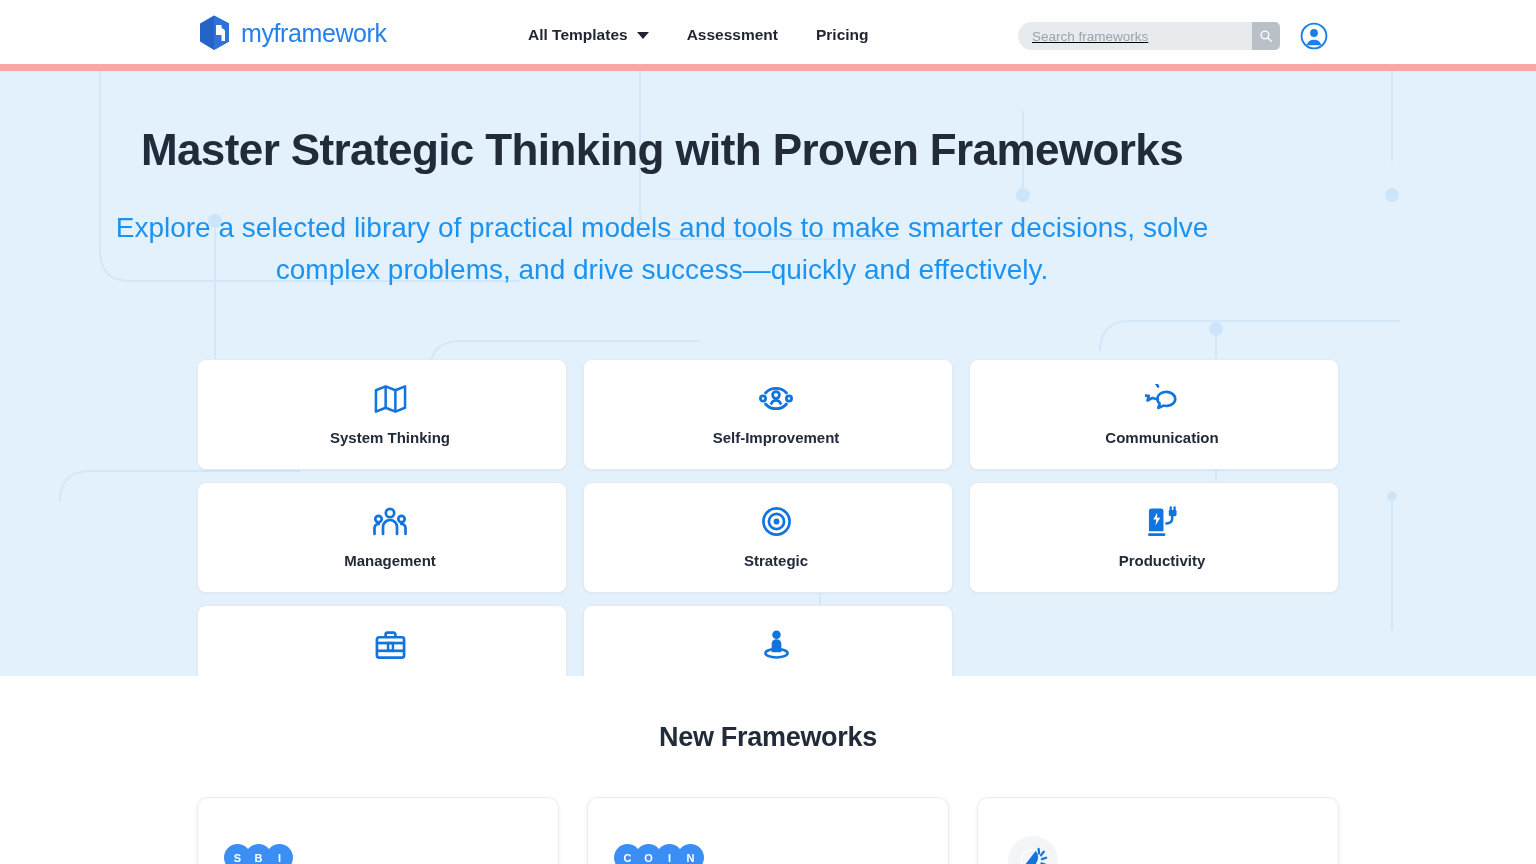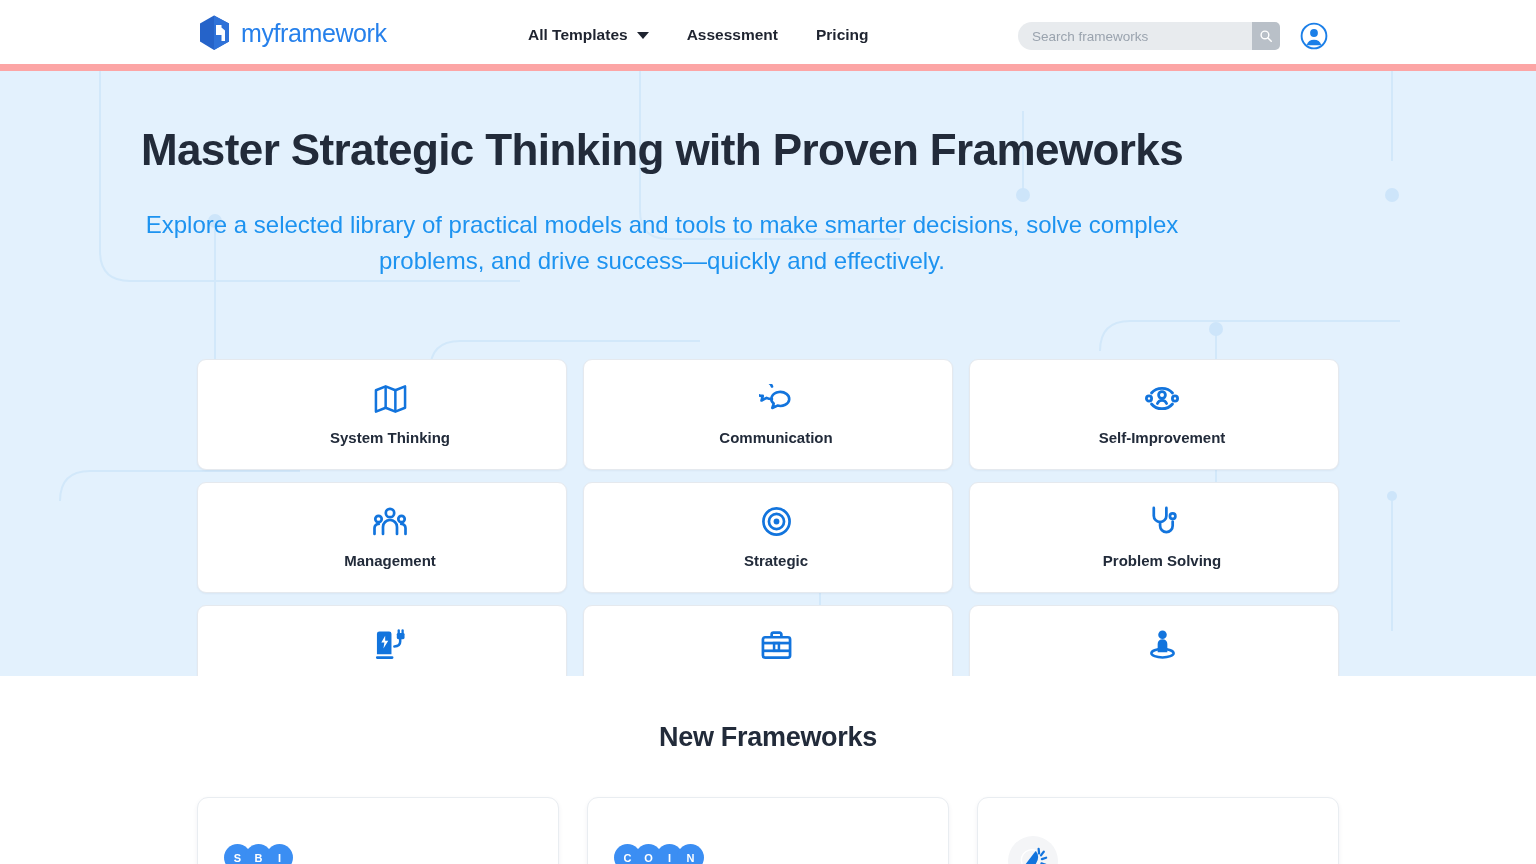--- a/index.html
+++ b/index.html
@@ -41,21 +41,21 @@
   .nav-item.plain { font-weight: 600; }
   .caret {
     width: 0; height: 0;
     border-left: 6px solid transparent;
     border-right: 6px solid transparent;
     border-top: 7px solid #1f2430;
     display: inline-block;
   }
   .search-wrap {
     position: absolute; right: 256px; top: 22px;
-    display: flex; align-items: flex-start; height: 28px;
+    display: flex; align-items: flex-start; height: 28px; text-decoration: underline;
   }
   .search-input {
     width: 234px; height: 28px;
     background: #e8ebee; border: none; outline: none;
     border-radius: 14px 0 0 14px;
     padding: 0 14px;
     font-size: 13.5px; color: #3d4654;
     font-family: "Liberation Sans", sans-serif;
   }
   .search-input::placeholder { color: #9aa3ae; }
@@ -85,21 +85,21 @@
     padding-top: 54px;
     text-align: center;
   }
   .hero-title {
     font-size: 44px; font-weight: 700; color: #222b3a;
     letter-spacing: -0.6px; line-height: 1.15;
   }
   .hero-sub {
     margin: 31px auto 7px;
     width: 1140px;
-    font-size: 24px; color: #1d93f0; line-height: 1.52;
+    font-size: 28px; color: #1d93f0; line-height: 1.52;
     font-weight: 400;
   }
 
   
   .cat-grid {
     position: absolute; left: 197px; top: 288px;
     width: 1143px;
     display: grid;
     grid-template-columns: repeat(3, 370px);
     grid-auto-rows: 111px;
@@ -248,39 +248,39 @@
           <line x1="12" y1="2" x2="12" y2="24" stroke="#1274dd" stroke-width="2.6"></line>
           <line x1="22" y1="6" x2="22" y2="28" stroke="#1274dd" stroke-width="2.6"></line>
         </svg>
       </span>
       <span class="cat-label">System Thinking</span>
     </div>
 
     <div class="cat-card">
       <span class="cat-icon">
         <svg width="34" height="29" viewBox="0 0 34 29">
-          <path d="M13 2.5 a9.5 7.5 0 1 0 -9.2 9.4 l-1.3 4.6 l5 -2.6 a9.5 7.5 0 0 0 5.5 1.1" fill="none" stroke="#1274dd" stroke-width="2.6" stroke-linejoin="round" stroke-linecap="round"></path>
-          <path d="M20 8 a9 7 0 1 1 -1.5 13.6 l-5.2 2.4 l1.4 -4.4 a9 7 0 0 1 5.3 -11.6 z" fill="none" stroke="#1274dd" stroke-width="2.6" stroke-linejoin="round"></path>
-        </svg>
-      </span>
-      <span class="cat-label">Communication</span>
-    </div>
-
-    <div class="cat-card">
-      <span class="cat-icon">
-        <svg width="34" height="29" viewBox="0 0 34 29">
           <path d="M6.5 9 A13 11.5 0 0 1 27.5 9" fill="none" stroke="#1274dd" stroke-width="2.8" stroke-linecap="round"></path>
           <path d="M6.5 20 A13 11.5 0 0 0 27.5 20" fill="none" stroke="#1274dd" stroke-width="2.8" stroke-linecap="round"></path>
           <circle cx="17" cy="11" r="3.4" fill="none" stroke="#1274dd" stroke-width="2.8"></circle>
           <path d="M12.4 19.5 a5 5 0 0 1 9.2 0" fill="none" stroke="#1274dd" stroke-width="2.8" stroke-linecap="round"></path>
           <circle cx="4" cy="14.5" r="2.6" fill="none" stroke="#1274dd" stroke-width="2.8"></circle>
           <circle cx="30" cy="14.5" r="2.6" fill="none" stroke="#1274dd" stroke-width="2.8"></circle>
         </svg>
       </span>
       <span class="cat-label">Self-Improvement</span>
+    </div>
+
+    <div class="cat-card">
+      <span class="cat-icon">
+        <svg width="34" height="29" viewBox="0 0 34 29">
+          <path d="M13 2.5 a9.5 7.5 0 1 0 -9.2 9.4 l-1.3 4.6 l5 -2.6 a9.5 7.5 0 0 0 5.5 1.1" fill="none" stroke="#1274dd" stroke-width="2.6" stroke-linejoin="round" stroke-linecap="round"></path>
+          <path d="M20 8 a9 7 0 1 1 -1.5 13.6 l-5.2 2.4 l1.4 -4.4 a9 7 0 0 1 5.3 -11.6 z" fill="none" stroke="#1274dd" stroke-width="2.6" stroke-linejoin="round"></path>
+        </svg>
+      </span>
+      <span class="cat-label">Communication</span>
     </div>
 
     <div class="cat-card">
       <span class="cat-icon">
         <svg width="34" height="29" viewBox="0 0 34 29">
           <circle cx="17" cy="6" r="4.2" fill="none" stroke="#1274dd" stroke-width="2.7"></circle>
           <path d="M10 27 v-7 a7 7 0 0 1 14 0 v7" fill="none" stroke="#1274dd" stroke-width="2.7" stroke-linecap="round"></path>
           <circle cx="5.5" cy="12" r="3.2" fill="none" stroke="#1274dd" stroke-width="2.7"></circle>
           <path d="M1.5 27 v-6 a4 4 0 0 1 4.3 -4" fill="none" stroke="#1274dd" stroke-width="2.7" stroke-linecap="round"></path>
           <circle cx="28.5" cy="12" r="3.2" fill="none" stroke="#1274dd" stroke-width="2.7"></circle>
@@ -294,30 +294,20 @@
       <span class="cat-icon">
         <svg width="31" height="31" viewBox="0 0 32 32">
           <circle cx="16" cy="16" r="13.5" fill="none" stroke="#1274dd" stroke-width="2.8"></circle>
           <circle cx="16" cy="16" r="7.8" fill="none" stroke="#1274dd" stroke-width="2.8"></circle>
           <circle cx="16" cy="16" r="3" fill="#1274dd"></circle>
         </svg>
       </span>
       <span class="cat-label">Strategic</span>
     </div>
 
-    <div class="cat-card">
-      <span class="cat-icon">
-        <svg width="31" height="31" viewBox="0 0 32 32">
-          <path d="M7 2 v8 a6.5 6.5 0 0 0 13 0 v-8" fill="none" stroke="#1274dd" stroke-width="2.8" stroke-linecap="round"></path>
-          <path d="M13.5 16.5 v4 a6.5 6.5 0 0 0 13 0 v-4.5" fill="none" stroke="#1274dd" stroke-width="2.8" stroke-linecap="round"></path>
-          <circle cx="26.5" cy="10.5" r="2.8" fill="none" stroke="#1274dd" stroke-width="2.8"></circle>
-        </svg>
-      </span>
-      <span class="cat-label">Problem Solving</span>
-    </div>
 
     <div class="cat-card">
       <span class="cat-icon">
         <svg width="33" height="31" viewBox="0 0 34 32">
           <path d="M3 26 V5 a2.5 2.5 0 0 1 2.5 -2.5 h10 a2.5 2.5 0 0 1 2.5 2.5 v21 z" fill="#1274dd"></path>
           <path d="M11.5 7 L7.5 14 h3.2 l-1 6 l5 -8 h-3.2 z" fill="#ffffff"></path>
           <rect x="2" y="28" width="18" height="3" rx="1.2" fill="#1274dd"></rect>
           <path d="M21 18 q6 0 6 -5 v-4" fill="none" stroke="#1274dd" stroke-width="2.6" stroke-linecap="round"></path>
           <rect x="23.5" y="4" width="8" height="6.5" rx="1.5" fill="#1274dd"></rect>
           <line x1="25.5" y1="1.5" x2="25.5" y2="4" stroke="#1274dd" stroke-width="2.4" stroke-linecap="round"></line>

